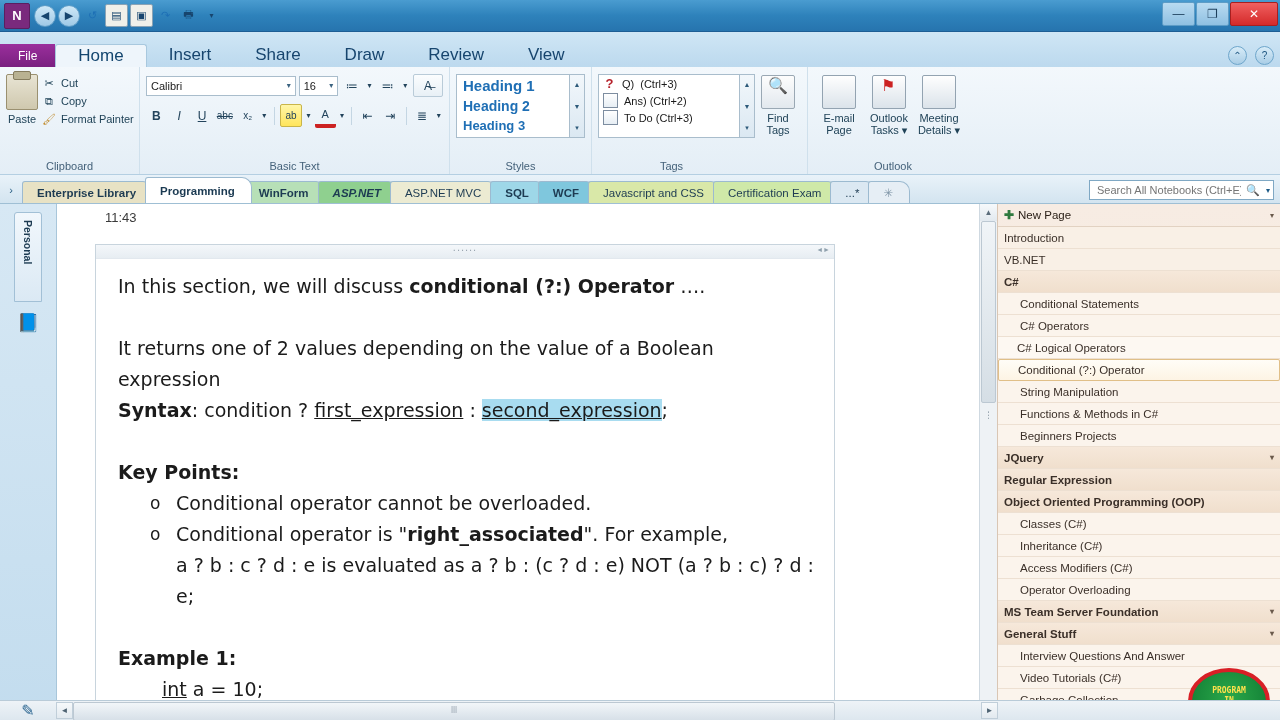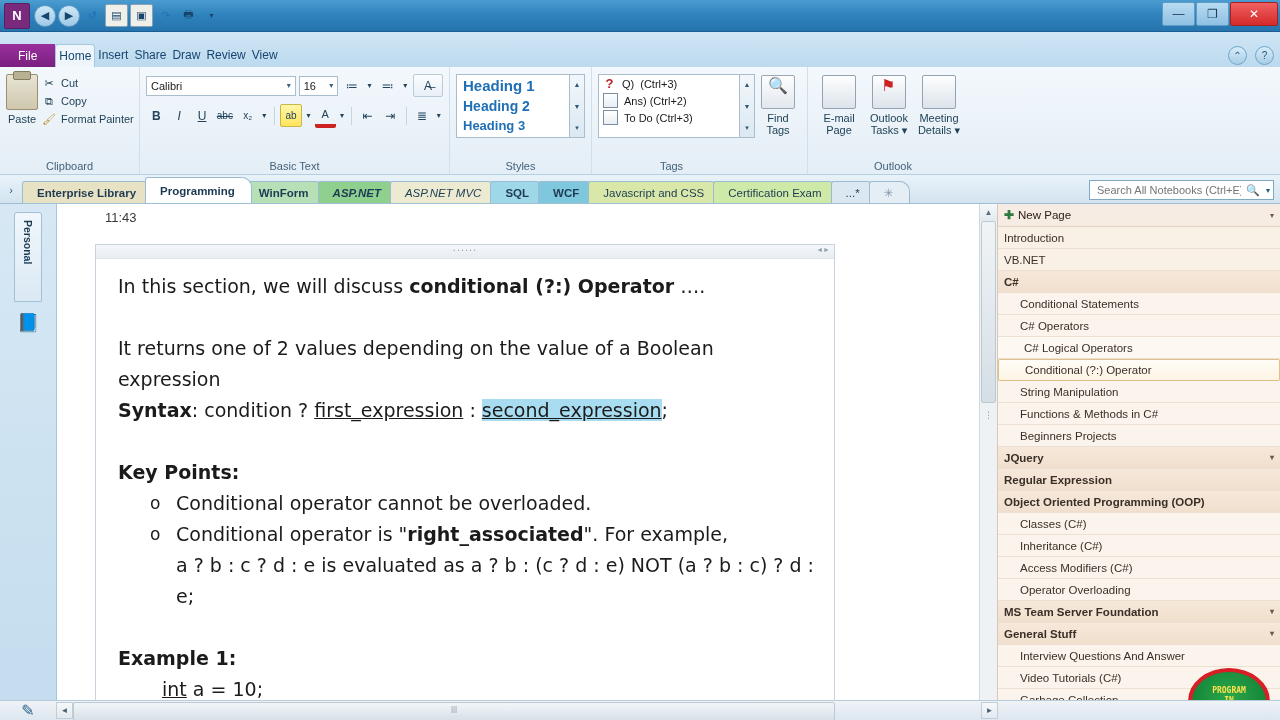--- a/index.html
+++ b/index.html
@@ -98,23 +98,23 @@
   .tab-file {
     background: linear-gradient(#9a2f9c, #7a2080);
     color: #fff;
     font-size: 12px;
     padding: 4px 18px 4px 18px;
     height: 23px;
     box-sizing: border-box;
     display: flex; align-items: center;
   }
   .rtab {
-    font-size: 12px;
+    font-size: 17px;
     color: #17456e;
-    padding: 3px 3px 4px;
+    padding: 3px 22px 4px;
     height: 23px;
     box-sizing: border-box;
     display: flex; align-items: center;
   }
   .rtab.active {
     background: #eef5fb;
     border: 1px solid #a8c8de;
     border-bottom: none;
     border-radius: 3px 3px 0 0;
     color: #14466f;
@@ -485,21 +485,21 @@
     display: flex; align-items: center;
     border-bottom: 1px solid #ede0d2;
     padding-right: 6px;
     box-sizing: border-box;
     white-space: nowrap;
     overflow: hidden;
   }
   .pg.lvl0 { padding-left: 6px; font-weight: bold; background: linear-gradient(#f6e8da,#f0dfcd); }
   .pg.lvl0b { padding-left: 6px; background: #f9f0e6; }
   .pg.lvl1 { padding-left: 22px; background: #fbf4ec; }
-  .pg.lvl2 { padding-left: 26px; background: #fdf8f2; }
+  .pg.lvl2 { padding-left: 19px; background: #fdf8f2; }
   .pg.sel {
     background: linear-gradient(#fffdf7,#fdf4e4);
     border: 1px solid #e0bf88;
     border-radius: 2px;
   }
   .pg .chev { margin-left: auto; font-size: 8px; color: #6a5a4c; }
   .badge-logo {
     position: absolute;
     right: 10px; bottom: 6px;
     width: 74px; height: 58px;
@@ -733,21 +733,21 @@
       <div class="glabel">Outlook</div>
     </div>
   </div>
 
   <div class="tabbar">
     <div class="nav-arrow">›</div>
     <div class="ntab" style="background:#e8e2c4;">Enterprise Library</div>
     <div class="ntab active">Programming</div>
     <div class="ntab" style="background:#b7e0b7;">WinForm</div>
     <div class="ntab" style="background:#8fd08f;font-style:italic;">ASP.NET</div>
-    <div class="ntab" style="background:#ecebd2;font-weight:normal;font-style:italic;">ASP.NET MVC</div>
+    <div class="ntab" style="background:#ecebd2;font-weight:normal;">ASP.NET MVC</div>
     <div class="ntab" style="background:#9ed7e8;">SQL</div>
     <div class="ntab" style="background:#7fc7dd;">WCF</div>
     <div class="ntab" style="background:#d9e8a8;font-weight:normal;">Javascript and CSS</div>
     <div class="ntab" style="background:#cfe9a8;font-weight:normal;">Certification Exam</div>
     <div class="ntab" style="background:#dbe8f2;font-weight:normal;">...*</div>
     <div class="ntab" style="background:#e6eef5;font-weight:normal;color:#7d93a5;">✳</div>
     <div class="search-box">
       <input style="border: none; outline: none; font-size: 11px; width: 150px; color: rgb(107, 122, 134); font-family: &quot;Liberation Sans&quot;, sans-serif;" placeholder="Search All Notebooks (Ctrl+E)">
       <span class="sico">🔍</span>
       <span class="sico" style="font-size:8px;">▾</span>

